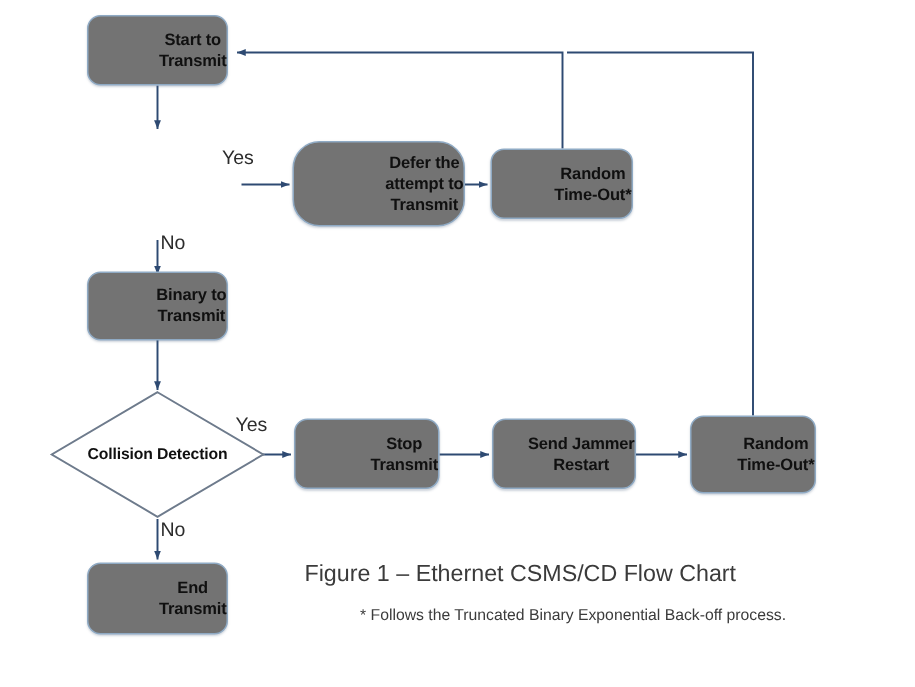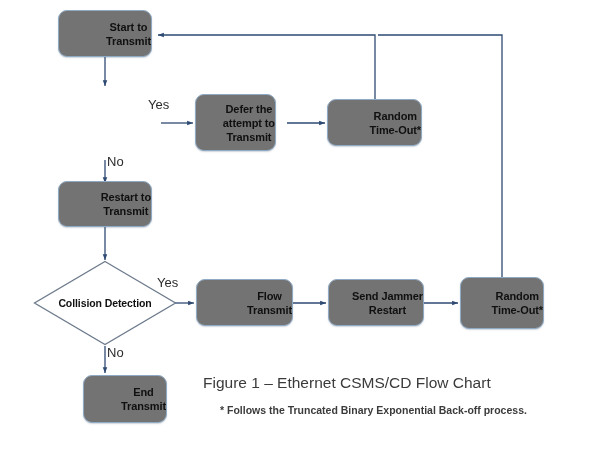--- a/index.html
+++ b/index.html
@@ -134,85 +134,85 @@
   </svg>
 
   <div class="node" style="left:58px; top:10px; width:94px; height:47px;">
     <div>
       <span>Start to</span>
       <span>Transmit</span>
     </div>
   </div>
 
 
-  <div class="node" style="left:195px; top:94px; width:81px; height:57px;">
+  <div class="node" style="left:195px; top:94px; width:115px; height:57px;border-radius:18px;">
     <div>
       <span>Defer the</span>
       <span>attempt to</span>
       <span>Transmit</span>
     </div>
   </div>
 
   <div class="node" style="left:327px; top:99px; width:95px; height:47px;">
     <div>
       <span>Random</span>
       <span>Time-Out*</span>
     </div>
   </div>
 
   <div class="node" style="left:58px; top:181px; width:94px; height:46px;">
     <div>
-      <span>Restart to</span>
+      <span>Binary to</span>
       <span>Transmit</span>
     </div>
   </div>
 
   <div class="decision" style="left:33px; top:260px; width:144px; height:86px;">
     <svg width="144" height="86">
       <polygon points="72,1.5 142.5,43 72,84.5 1.5,43" fill="#ffffff" stroke="#6e7b8c" stroke-width="1.3"></polygon>
     </svg>
     <div class="dlabel">
       <span>Collision</span>
       <span>Detection</span>
     </div>
   </div>
 
   <div class="node" style="left:196px; top:279px; width:97px; height:47px;">
     <div>
-      <span>Flow</span>
+      <span>Stop</span>
       <span>Transmit</span>
     </div>
   </div>
 
   <div class="node" style="left:328px; top:279px; width:96px; height:47px;">
     <div>
       <span>Send Jammer</span>
       <span>Restart</span>
     </div>
   </div>
 
   <div class="node" style="left:460px; top:277px; width:84px; height:52px;">
     <div>
       <span>Random</span>
       <span>Time-Out*</span>
     </div>
   </div>
 
-  <div class="node" style="left:58px; top:375px; width:84px; height:48px;margin-left:25px;">
+  <div class="node" style="left:58px; top:375px; width:94px; height:48px;">
     <div>
       <span>End</span>
       <span>Transmit</span>
     </div>
   </div>
 
   <div class="branch-label" style="left:148px; top:98px;">Yes</div>
 
   <div class="branch-label" style="left:107px; top:155px;">No</div>
 
   <div class="branch-label" style="left:157px; top:276px;">Yes</div>
 
   <div class="branch-label" style="left:107px; top:346px;">No</div>
 
   <div class="caption-title" style="left:203px; top:374px;">Figure 1 – Ethernet CSMS/CD Flow Chart</div>
 
-  <div class="caption-note" style="left:220px; top:404px;font-weight:bold;">* Follows the Truncated Binary Exponential Back-off process.</div>
+  <div class="caption-note" style="left:240px; top:404px;">* Follows the Truncated Binary Exponential Back-off process.</div>
 
 </div>
 
 </body></html>

